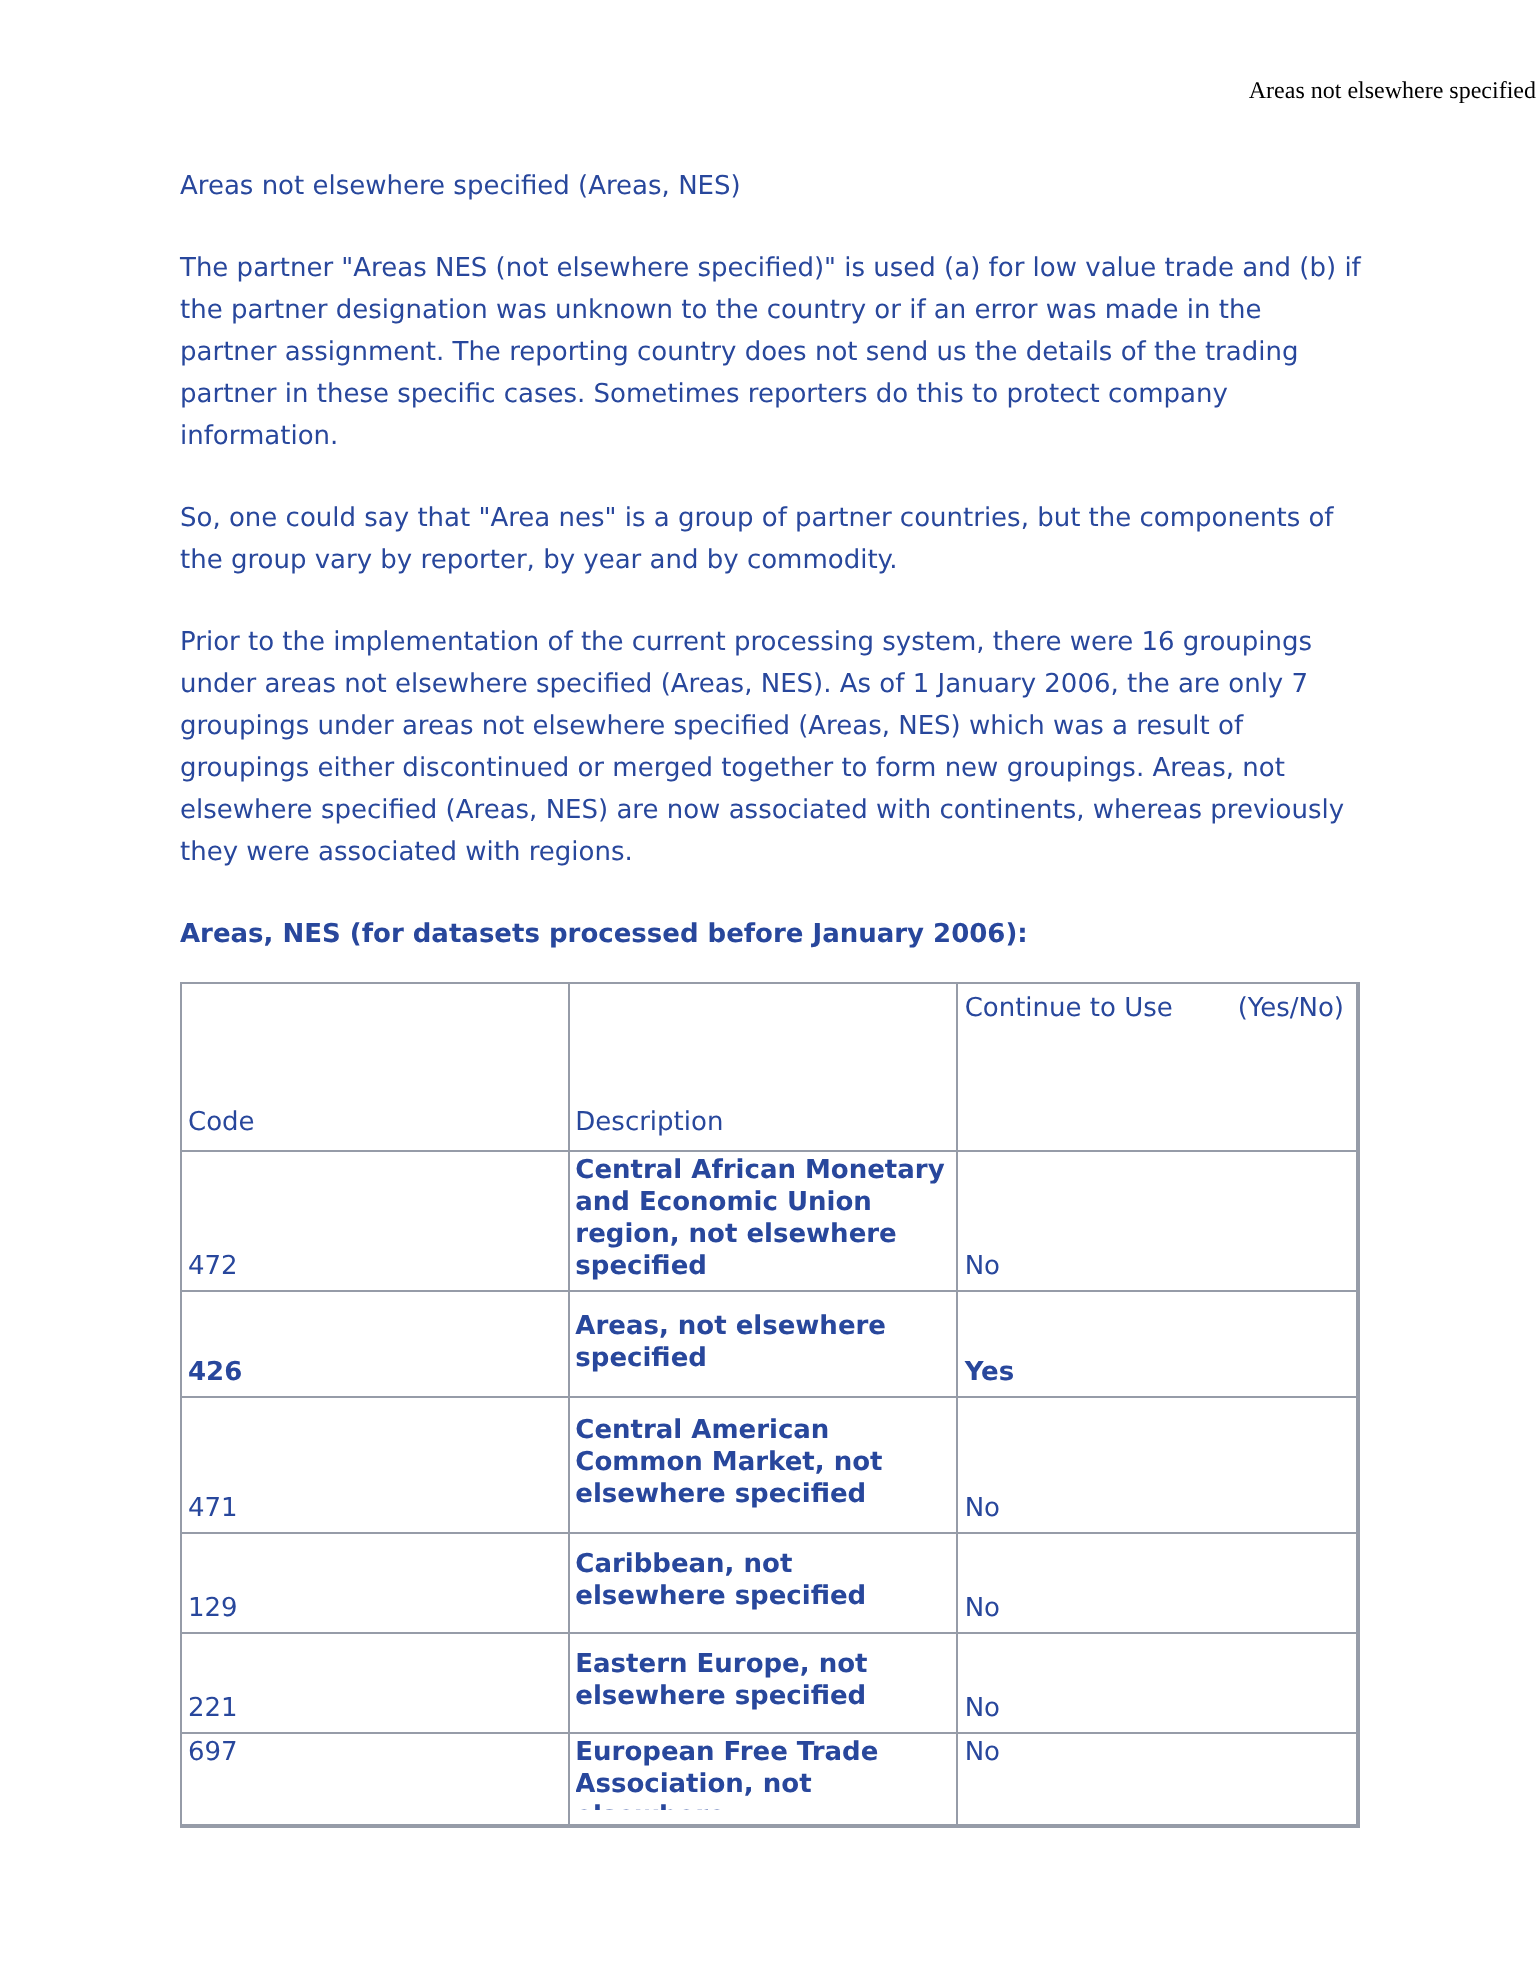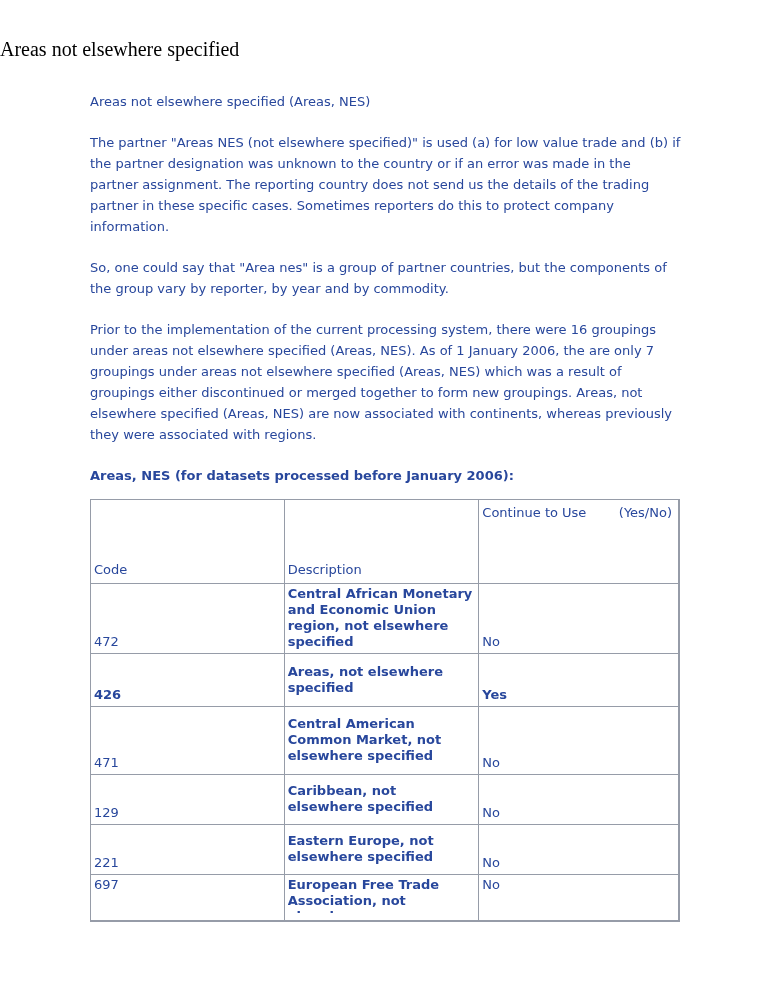--- a/index.html
+++ b/index.html
@@ -9,23 +9,23 @@
     --bg:#ffffff;
   }
   *{box-sizing:border-box;}
   html,body{margin:0;padding:0;background:#e8e8e8;}
   .page{
     width:768px;height:994px;margin:0 auto;background:var(--bg);
     position:relative;overflow:hidden;
     font-family:"DejaVu Sans","Liberation Sans",sans-serif;
   }
   .doc-title{
-    padding-top:38px;text-align:left;
+    padding-top:38px;text-align:right;
     font-family:"Liberation Serif","DejaVu Serif",serif;
-    font-size:20px;color:var(--title-black);
+    font-size:12px;color:var(--title-black);
   }
   .content{
     margin-left:90px;width:592px;color:var(--text-blue);
     font-size:13px;line-height:21px;
   }
   .content p{margin:20px 0 0 0;}
   .content p.first{margin-top:30px;}
   .section-heading{font-weight:bold;margin-top:28px;}
   table.nes-table{
     margin-top:13px;width:590px;table-layout:fixed;

